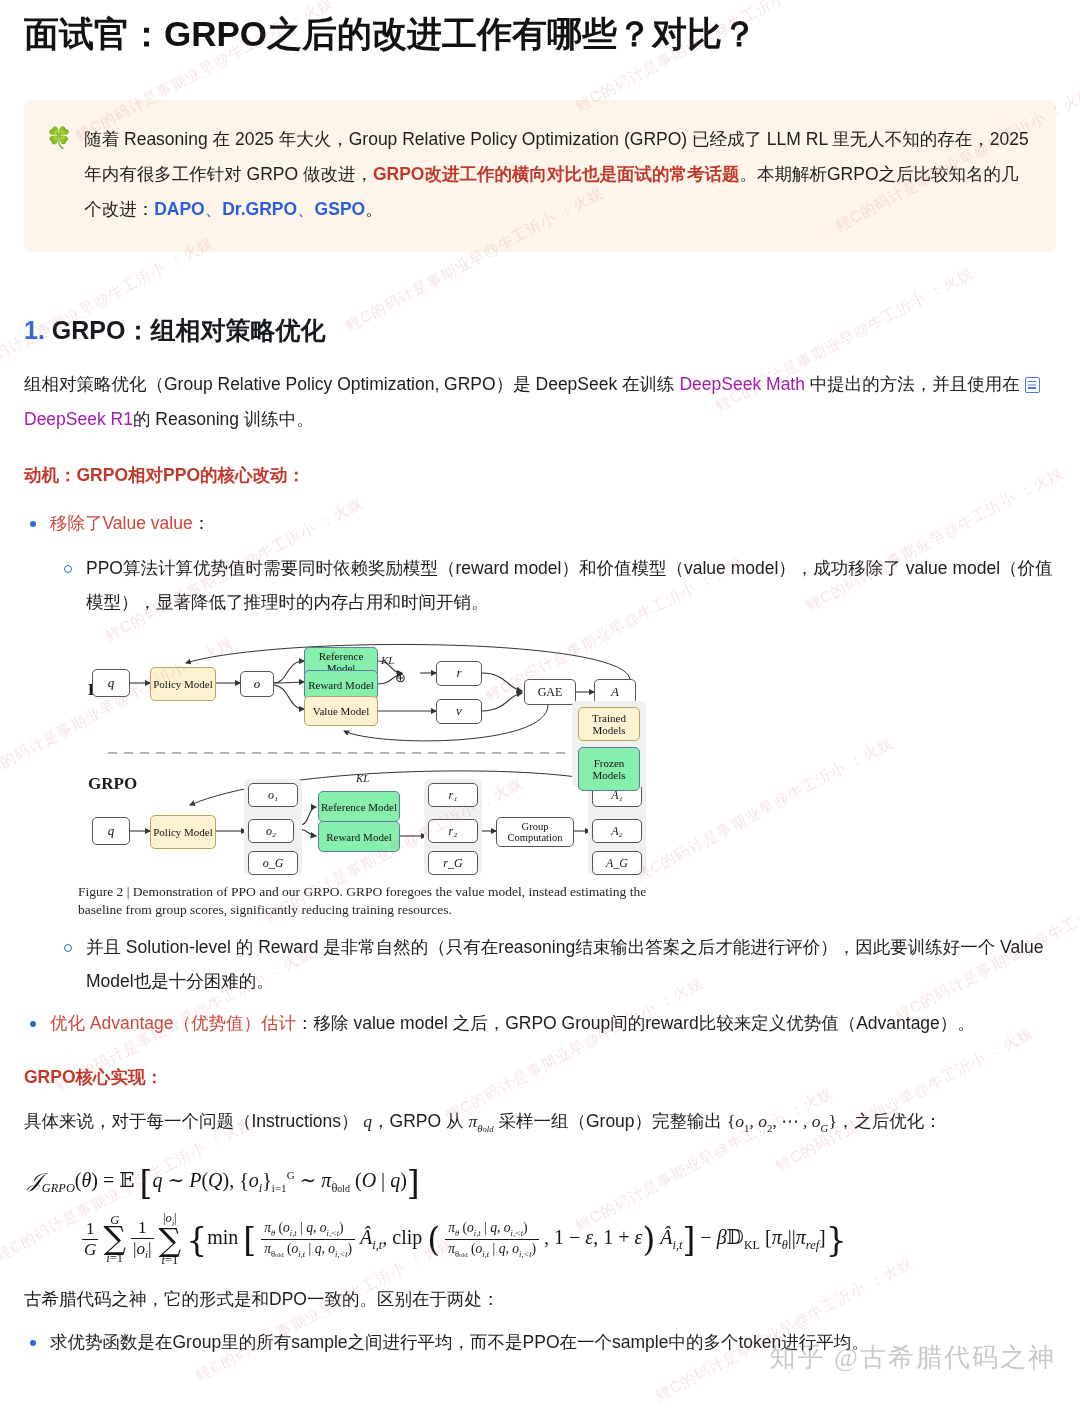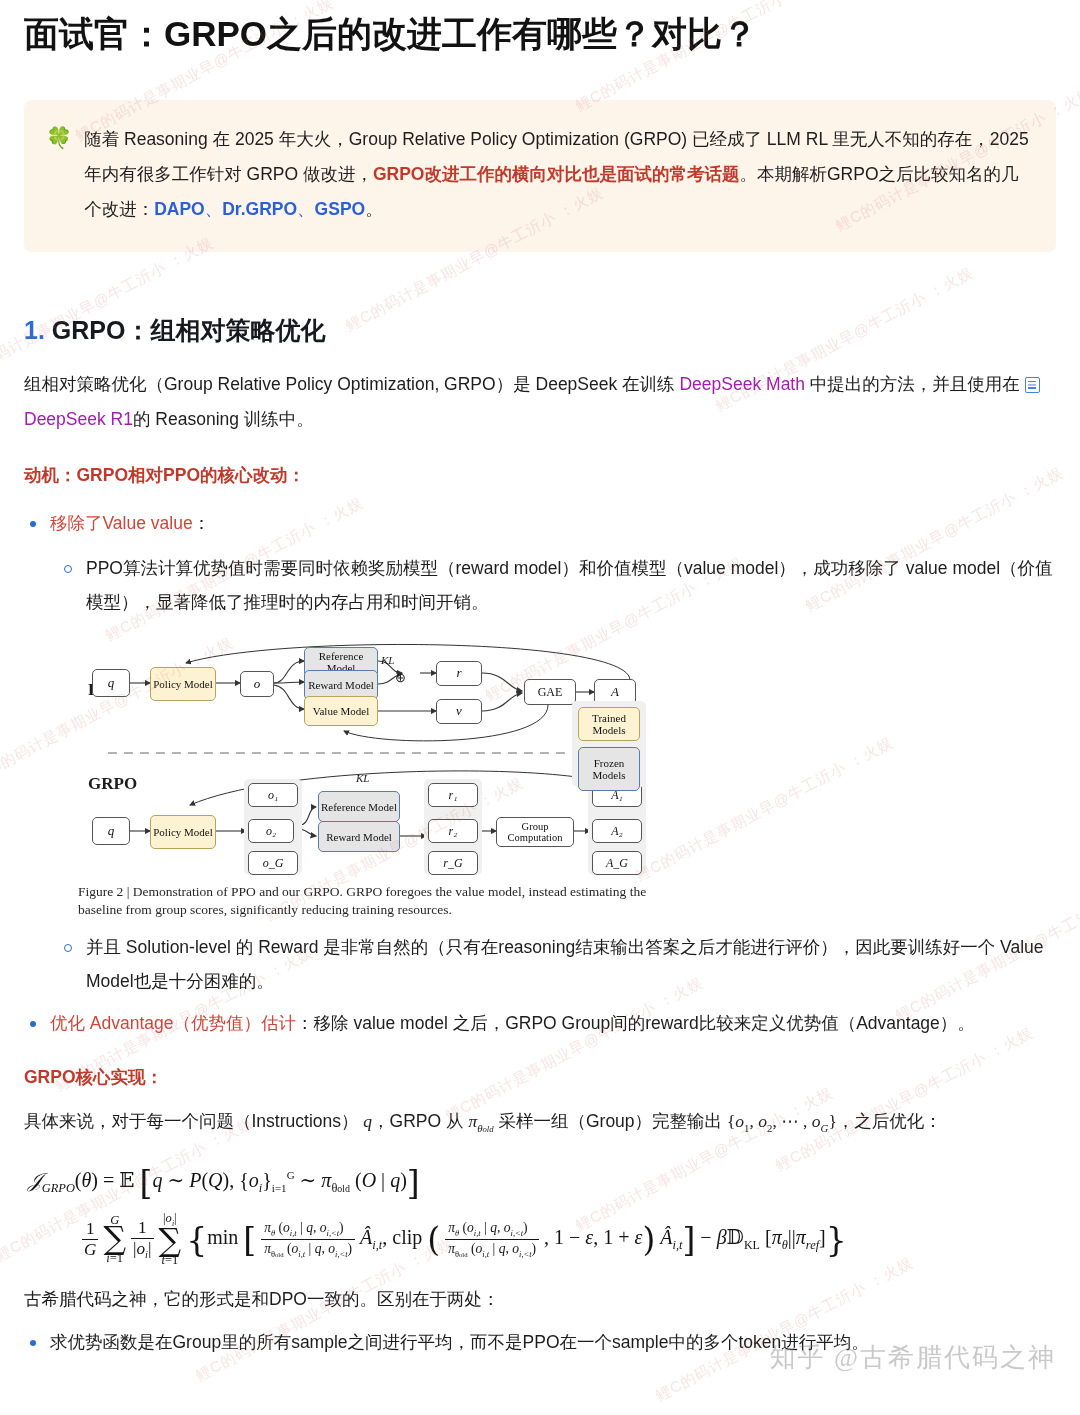--- a/index.html
+++ b/index.html
@@ -118,21 +118,21 @@
   
   .diag{ position:relative; width:600px; height:238px; font-family:"Liberation Serif",serif; }
   .dlabel{ position:absolute; font-weight:bold; font-size:16px; font-family:"Liberation Serif",serif; }
   .nodebox{
     position:absolute; border:1.1px solid #555; border-radius:5px;
     background:#fff; display:flex; align-items:center; justify-content:center;
     text-align:center; font-size:11px; line-height:1.12;
     font-family:"Liberation Serif","DejaVu Serif",serif; color:#111;
   }
   .nb-yellow{ background:#fdf3d3; border-color:#b9a35a; }
-  .nb-blue{ background:#e5e5e5; border-color:#5b7ca8; }
+  .nb-blue{ background:#86efac; border-color:#5b7ca8; }
   .grp{ position:absolute; background:#f0f0f0; border-radius:5px; }
   .ital{ font-style:italic; }
   .klt{ position:absolute; font-style:italic; font-size:11px; font-family:"Liberation Serif",serif;}
   svg.wires{ position:absolute; left:0; top:0; overflow:visible; }
 
   
   .mathblock{
     margin:24px 0 8px 0; font-family:"Liberation Serif","DejaVu Serif",serif;
     color:#141414;
   }

